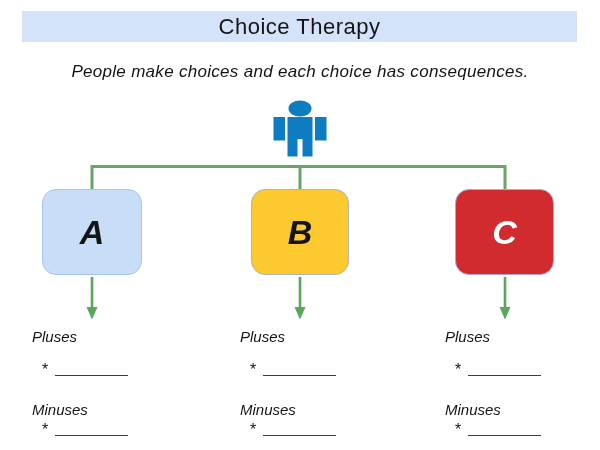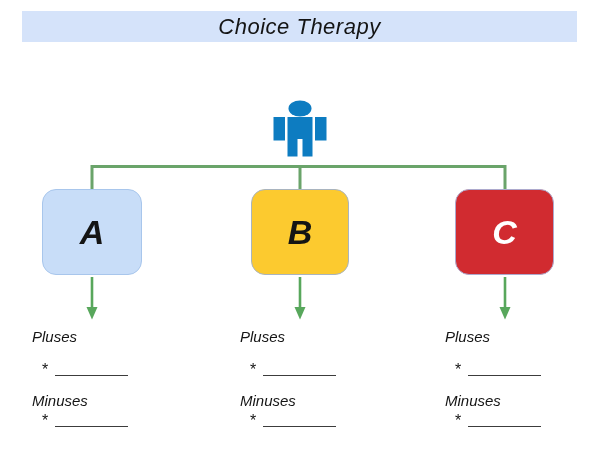--- a/index.html
+++ b/index.html
@@ -5,21 +5,21 @@
   html,body{margin:0;padding:0;background:#ffffff;}
   .canvas{
     position:relative;width:600px;height:450px;background:#ffffff;overflow:hidden;
     font-family:"Liberation Sans",sans-serif;color:#141414;
   }
   .title-bar{
     position:absolute;left:22px;top:11px;width:555px;height:31px;
     display:flex;align-items:center;justify-content:center;
   }
   .title-text{
-    font-style:italic;font-size:22px;letter-spacing:.5px;font-weight:500;
+    font-size:22px;letter-spacing:.5px;font-weight:500;
   }
   .subtitle{
     position:absolute;left:0;top:62px;width:600px;text-align:center;
     font-style:italic;font-size:17px;letter-spacing:.3px;
   }
   .gfx{position:absolute;left:0;top:0;width:600px;height:450px;}
   .choice-box{
     position:absolute;top:189px;height:86px;border:1px solid #999;
     border-radius:14px;display:flex;align-items:center;justify-content:center;
     box-sizing:border-box;
@@ -36,37 +36,38 @@
   .col-c{left:445px;}
   .col-label{
     text-align:left;font-style:italic;font-size:15px;line-height:16px;
   }
   .starline{
     display:flex;align-items:flex-end;justify-content:center;
     height:16px;transform:translateX(-7px);
   }
   .starline.first{margin-top:15px;}
   .starline.second{margin-top:2px;}
-  .minuses{margin-top:17px;}
+  .minuses{margin-top:26px;}
   .star{
     font-size:16px;line-height:13px;margin-right:7px;
   }
   .blank-line{
     width:73px;height:13px;border-bottom:1.4px solid #3c3c3c;
   }
 </style>
 </head>
 <body>
 
 <div class="canvas">
 
   <div class="title-bar" style="background: rgb(213, 227, 250);">
     <span class="title-text">Choice Therapy</span>
   </div>
 
+  <div class="subtitle">People make choices and each choice has consequences.</div>
 
   <svg class="gfx" viewBox="0 0 600 450" aria-hidden="true">
 
     <g fill="#0d7cc1">
       <ellipse cx="300" cy="108.5" rx="11.5" ry="8"></ellipse>
       <rect x="287.5" y="117" width="25" height="22"></rect>
       <rect x="273.5" y="117" width="11.5" height="23.5"></rect>
       <rect x="315" y="117" width="11.5" height="23.5"></rect>
       <rect x="287.5" y="139" width="10" height="17.5"></rect>
       <rect x="302.5" y="139" width="10" height="17.5"></rect>

